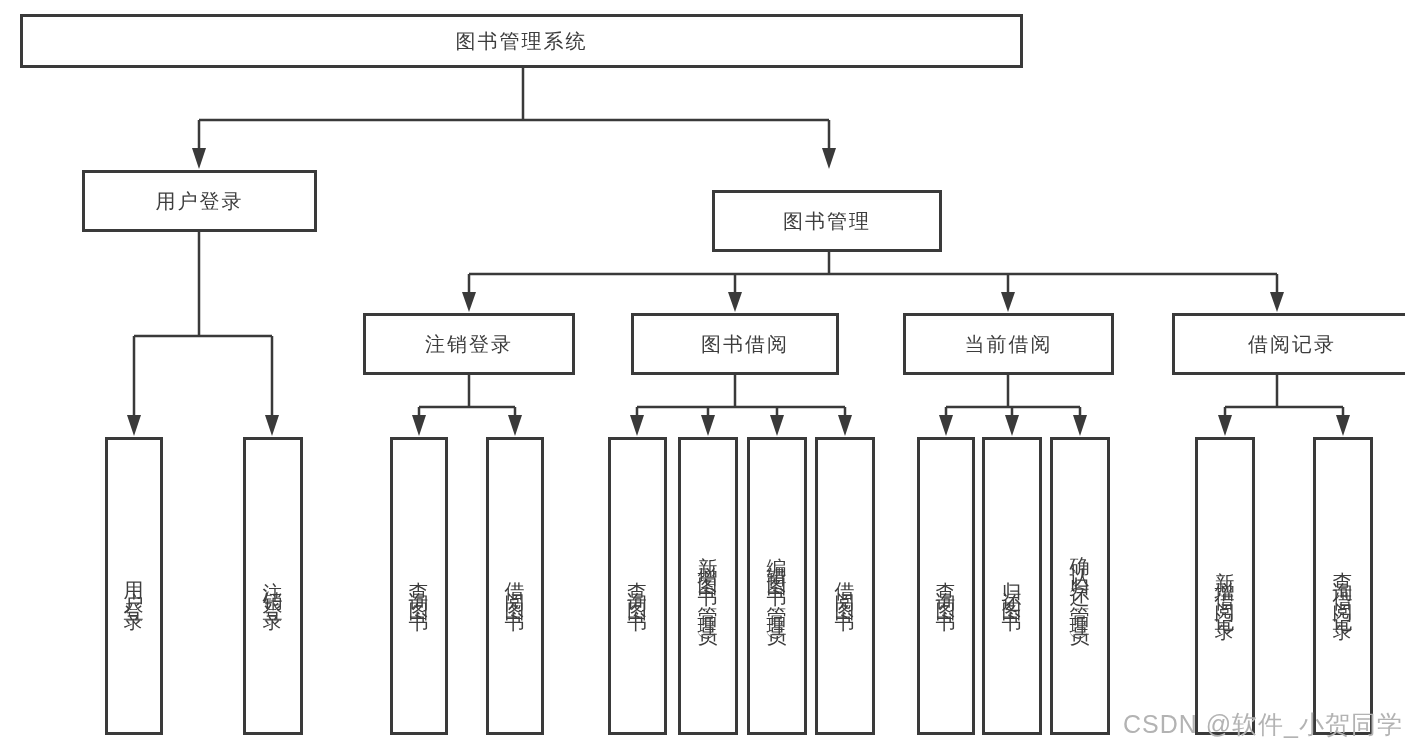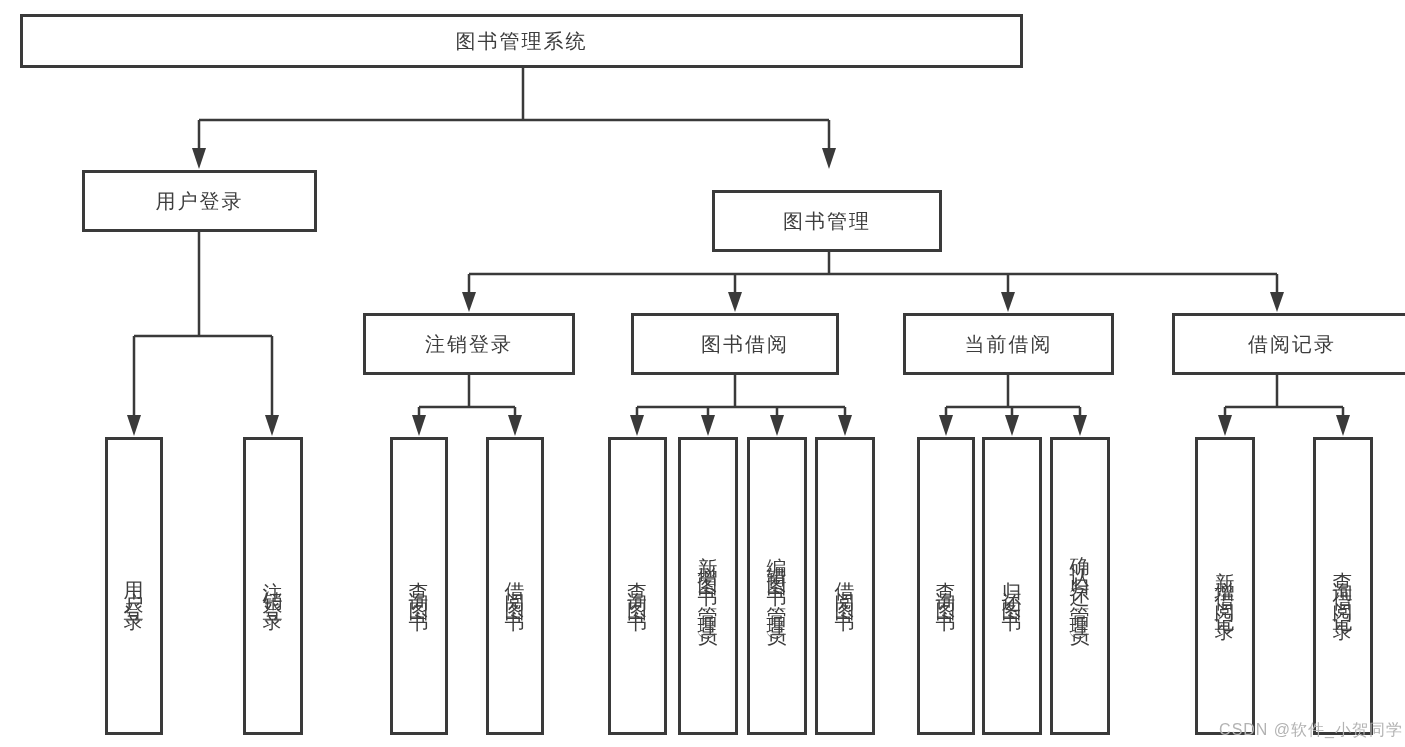--- a/index.html
+++ b/index.html
@@ -38,21 +38,21 @@
   .v {
     writing-mode: vertical-rl;
     letter-spacing: 10px;
     line-height: 1;
   }
   .watermark {
     position: absolute;
     right: 2px;
     bottom: 6px;
     color: var(--watermark);
-    font-size: 16px;
+    font-size: 25px;
     letter-spacing: 1px;
     white-space: nowrap;
   }
 </style>
 </head>
 <body>
 
 <div class="canvas">
 
   <svg class="connectors" viewBox="0 0 1405 747" xmlns="http://www.w3.org/2000/svg">

